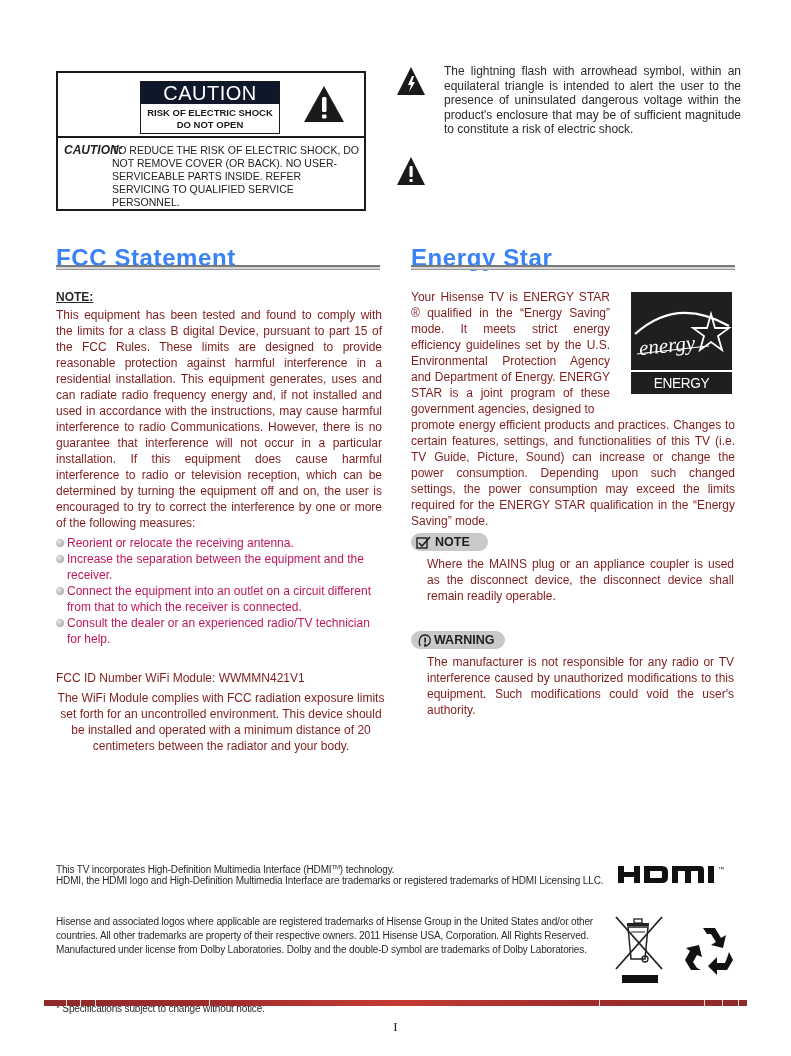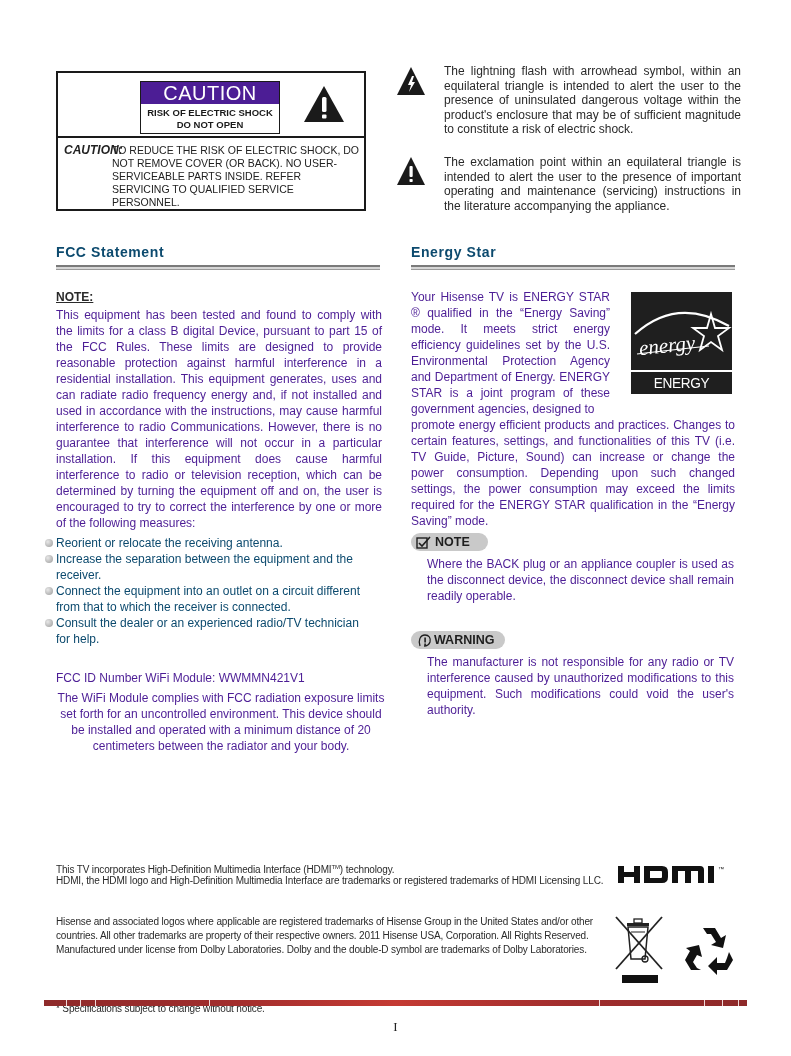--- a/index.html
+++ b/index.html
@@ -15,53 +15,53 @@
     position: absolute; left: 0; top: 0; width: 100%; height: 65px;
     border-bottom: 2px solid #1a1a1a;
   }
   .tri { position: absolute; width: 0; height: 0; }
   .caution-tri-left { left: 22px; top: 16px; }
   .caution-label {
     position: absolute; left: 82px; top: 8px; width: 140px; height: 53px;
     border: 1.5px solid #1a1a1a;
   }
   .caution-label .title {
-    background: #4c1d95; color: #fff; font-size: 20px; text-align: center;
+    background: #0f172a; color: #fff; font-size: 20px; text-align: center;
     height: 22px; line-height: 22px; letter-spacing: 0.5px;
   }
   .caution-label .sub {
     font-size: 9.5px; font-weight: bold; text-align: center; line-height: 13px; margin-top: 2px; color: #1a1a1a;
   }
   .caution-bottom {
     position: absolute; left: 6px; top: 71px; right: 4px;
     font-size: 10.5px; line-height: 13px; color: #222;
   }
   .caution-bottom .lbl { position: absolute; left: 0; top: 0; font-weight: bold; font-size: 12px; font-style: italic; }
   .caution-bottom .txt { margin-left: 48px; }
 
   
   .sym-row { position: absolute; left: 396px; width: 345px; }
   .sym-row .txt { margin-left: 48px; font-size: 12px; line-height: 14.6px; color: #2a2a2a; text-align: justify; }
   .sym-row .icon { position: absolute; left: 0; top: 2px; }
 
   
   .section-title {
-    position: absolute; font-size: 14px; font-weight: bold; color: #0c4a6e; letter-spacing: 0.6px;
+    position: absolute; font-size: 24px; font-weight: bold; color: #3b82f6; letter-spacing: 0.6px;
   }
   .section-rule {
     position: absolute; height: 5px;
     border-top: 2px solid #7a7a7a; border-bottom: 1px solid #9a9a9a;
     background: #d6d6d6;
   }
 
   
-  .body-text { position: absolute; font-size: 12px; line-height: 16px; color: #4c1d95; text-align: justify; }
+  .body-text { position: absolute; font-size: 12px; line-height: 16px; color: #7f1d1d; text-align: justify; }
   .note-head { position: absolute; font-size: 12px; font-weight: bold; color: #2a2a2a; text-decoration: underline; }
 
-  .bullets { position: absolute; left: 45px; top: 535px; width: 326px; font-size: 12px; line-height: 16px; color: #0c4a6e; list-style: none; }
+  .bullets { position: absolute; left: 56px; top: 535px; width: 326px; font-size: 12px; line-height: 16px; color: #be185d; list-style: none; }
   .bullets li { position: relative; padding-left: 11px; }
   .bullets li .dot {
     position: absolute; left: 0; top: 4px; width: 8px; height: 8px; border-radius: 50%;
     background: radial-gradient(circle at 35% 35%, #e8e8e8, #9a9a9a);
   }
 
   
   .es-logo {
     position: absolute; left: 631px; top: 292px; width: 101px; height: 102px; background: #1f1f1f;
   }
@@ -121,21 +121,20 @@
     <polygon points="16,10 12,19 15,19 13,26 19,16 16,16 18,10" fill="#fff"></polygon>
   </svg>
   <div class="txt">The lightning flash with arrowhead symbol, within an equilateral triangle is intended to alert the user to the presence of uninsulated dangerous voltage within the product's enclosure that may be of sufficient magnitude to constitute a risk of electric shock.</div>
 </div>
 <div class="sym-row" style="top:155px;">
   <svg class="icon" style="top:1px" width="30" height="30" viewBox="0 0 30 30">
     <polygon points="15,1 29,29 1,29" fill="#1a1a1a"></polygon>
     <rect x="13.5" y="10" width="3.2" height="11" rx="1" fill="#fff"></rect>
     <rect x="13.5" y="23" width="3.2" height="3" rx="0.8" fill="#fff"></rect>
   </svg>
-  <div class="txt">The exclamation point within an equilateral triangle is intended to alert the user to the presence of important operating and maintenance (servicing) instructions in the literature accompanying the appliance.</div>
 </div>
 
 <div class="section-title" style="left:56px;top:244px;">FCC Statement</div>
 <div class="section-rule" style="left:56px;top:265px;width:324px;"></div>
 
 <div class="note-head" style="left:56px;top:290px;">NOTE:</div>
 <div class="body-text" style="left:56px;top:307px;width:326px;">This equipment has been tested and found to comply with the limits for a class B digital Device, pursuant to part 15 of the FCC Rules. These limits are designed to provide reasonable protection against harmful interference in a residential installation. This equipment generates, uses and can radiate radio frequency energy and, if not installed and used in accordance with the instructions, may cause harmful interference to radio Communications. However, there is no guarantee that interference will not occur in a particular installation. If this equipment does cause harmful interference to radio or television reception, which can be determined by turning the equipment off and on, the user is encouraged to try to correct the interference by one or more of the following measures:</div>
 
 <ul class="bullets">
   <li><span class="dot"></span><span>Reorient or relocate the receiving antenna.</span></li>
@@ -164,21 +163,21 @@
     <div class="band-text">ENERGY STAR</div>
   </div>
 </div>
 
 <div class="badge" style="left:411px;top:533px;width:77px;">
   <svg class="ico" width="15" height="13" viewBox="0 0 15 13">
     <rect x="1" y="2" width="10" height="10" fill="none" stroke="#1e1e1e" stroke-width="1.4"></rect>
     <path d="M3,7 L6,10 L14,1" stroke="#1e1e1e" stroke-width="1.6" fill="none"></path>
   </svg><span>NOTE</span>
 </div>
-<div class="body-text" style="left:427px;top:556px;width:307px;">Where the BACK plug or an appliance coupler is used as the disconnect device, the disconnect device shall remain readily operable.</div>
+<div class="body-text" style="left:427px;top:556px;width:307px;">Where the MAINS plug or an appliance coupler is used as the disconnect device, the disconnect device shall remain readily operable.</div>
 
 <div class="badge" style="left:411px;top:631px;width:94px;padding-left:6px;">
   <svg class="ico" width="15" height="15" viewBox="0 0 15 15" style="margin-right:2px">
     <path d="M3,13 C1,8 3,2 8,2 C12,2 14,5 13,9 C12,12 9,13 7,13" stroke="#1e1e1e" stroke-width="1.3" fill="none"></path>
     <rect x="7.3" y="4.5" width="1.6" height="5" fill="#1e1e1e"></rect>
     <rect x="7.3" y="10.5" width="1.6" height="1.6" fill="#1e1e1e"></rect>
   </svg><span>WARNING</span>
 </div>
 <div class="body-text" style="left:427px;top:654px;width:307px;">The manufacturer is not responsible for any radio or TV interference caused by unauthorized modifications to this equipment. Such modifications could void the user's authority.</div>
 

